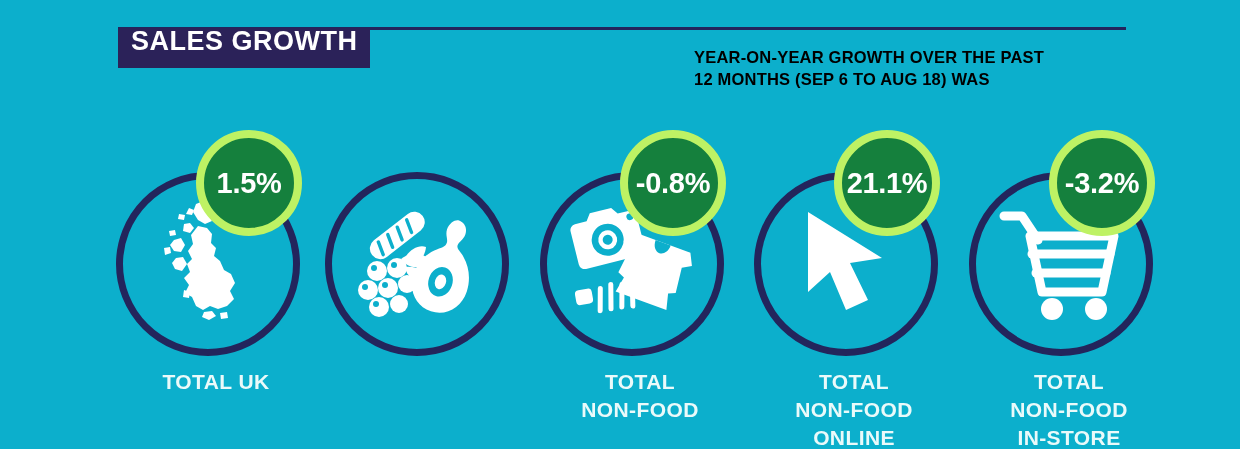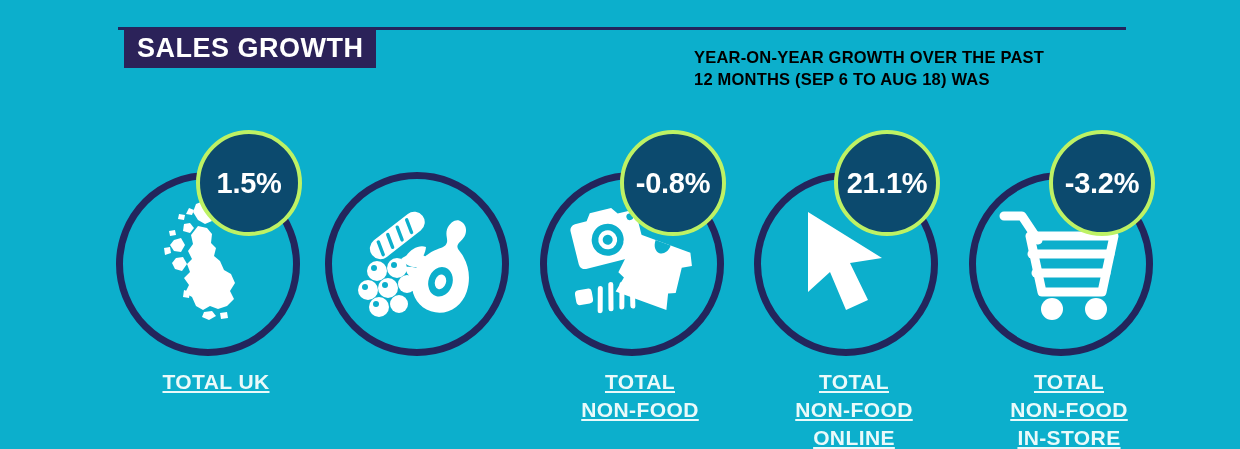--- a/index.html
+++ b/index.html
@@ -34,22 +34,21 @@
   }
 
   #title-badge {
     position: absolute;
     left: 118px;
     top: 28px;
     height: 40px;
     padding: 0 12px 0 13px;
     background: #2B2259;
     display: flex;
-    align-items: center;
-    margin-left: 6px;
+    align-items: flex-start;
   }
 
   #title-text {
     color: #FFFFFF;
     font-size: 27px;
     font-weight: bold;
     letter-spacing: 0.5px;
     line-height: 1;
     white-space: nowrap;
   }
@@ -104,22 +103,22 @@
   }
   .stat-icon svg { display: block; }
 
   .stat-badge {
     position: absolute;
     left: 88px;
     top: 20px;
     width: 106px;
     height: 106px;
     border-radius: 50%;
-    background: #0c4a6e;
-    border: 4px solid #bef264;
+    background: #15803d;
+    border: 8px solid #bef264;
     display: flex;
     align-items: center;
     justify-content: center;
     z-index: 4;
   }
 
   .stat-value {
     color: #FFFFFF;
     font-size: 29px;
     font-weight: bold;
@@ -133,21 +132,21 @@
     left: 0;
     top: 258px;
     width: 216px;
     text-align: center;
     color: #EAFAFA;
     font-size: 21px;
     font-weight: bold;
     line-height: 1.33;
     letter-spacing: 0.4px;
   }
-  .label-line { display: block; white-space: nowrap; text-decoration: underline; }
+  .label-line { display: block; white-space: nowrap; }
 </style>
 </head>
 <body>
 
 <div id="header">
 
   <div id="header-rule"></div>
 
   <div id="title-badge">
     <span id="title-text">SALES GROWTH</span>

